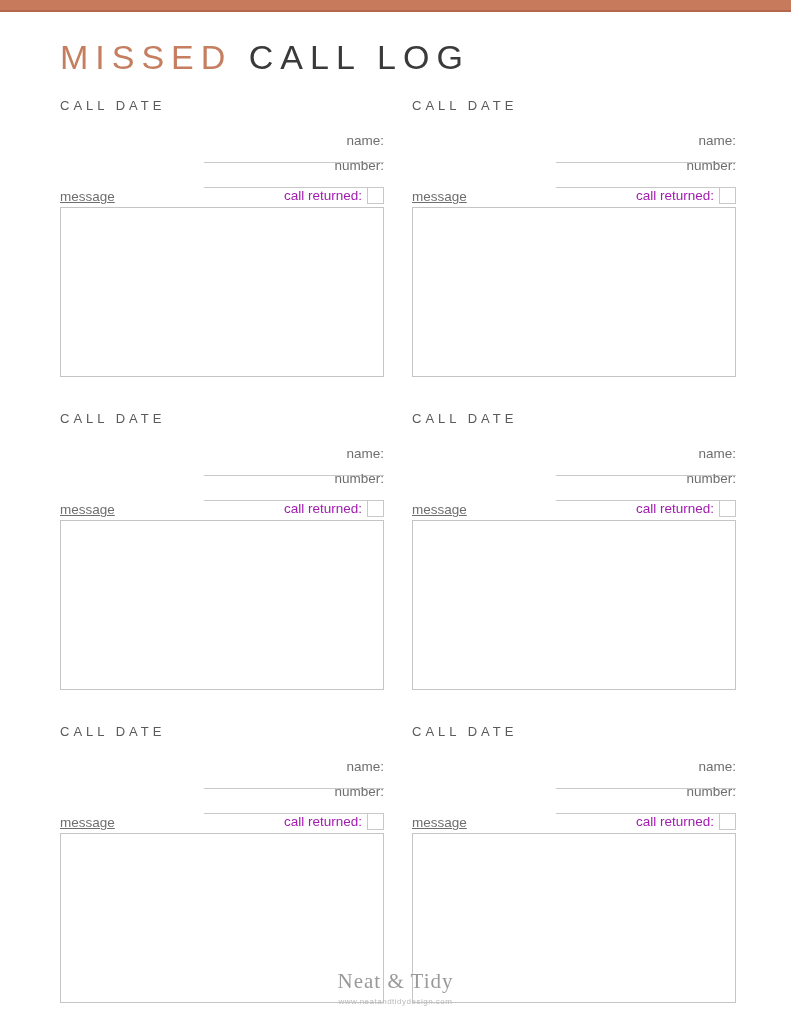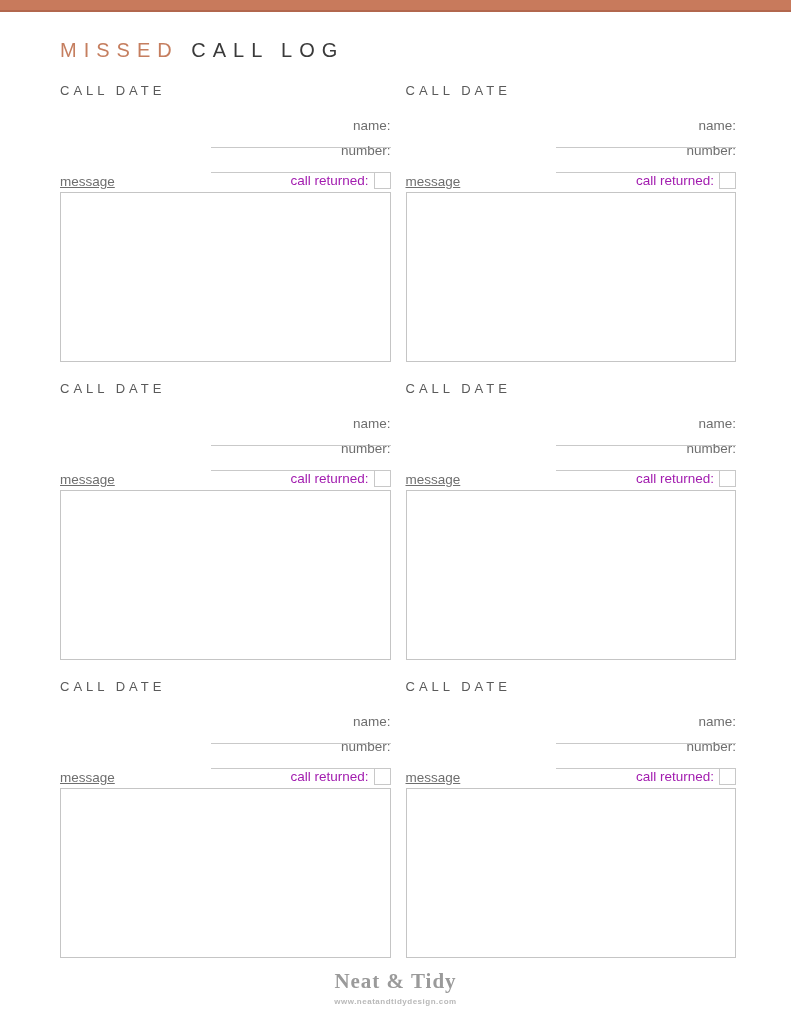--- a/index.html
+++ b/index.html
@@ -14,37 +14,36 @@
   .top-bar {
     height: 12px;
     width: 100%;
     background: var(--accent, #c87a5c);
     border-bottom: 2px solid var(--accent-dark, #b2674e);
   }
 
   
   .title {
     margin: 27px 0 0 60px;
-    font-size: 20px;
+    font-size: 34px;
     font-weight: 300;
     letter-spacing: 7px;
     line-height: 1.1;
     white-space: nowrap;
   }
   .title .accent { color: var(--accent-text, #c57e5f); }
   .title .rest   { color: var(--title-dark, #3a3a3a); }
 
   
   .entries {
     margin: 22px 55px 0 60px;
     display: grid;
     grid-template-columns: 1fr 1fr;
     column-gap: 28px;
     row-gap: 30px;
-    gap: 15px;
   }
 
   .entry { display: block; }
 
   .call-date {
     font-size: 13px;
     letter-spacing: 4px;
     color: #5a5a5a;
     margin-bottom: 20px;
   }
@@ -107,21 +106,20 @@
     padding: 6px 8px;
   }
 
   
   .footer {
     position: absolute;
     left: 0;
     bottom: 18px;
     width: 100%;
     text-align: center;
-    font-weight: bold;
   }
   .brand {
     font-family: "Liberation Serif", serif;
     font-size: 21px;
     color: #9a9a9a;
     letter-spacing: 1px;
   }
   .website {
     font-size: 8px;
     color: #b9b9b9;

